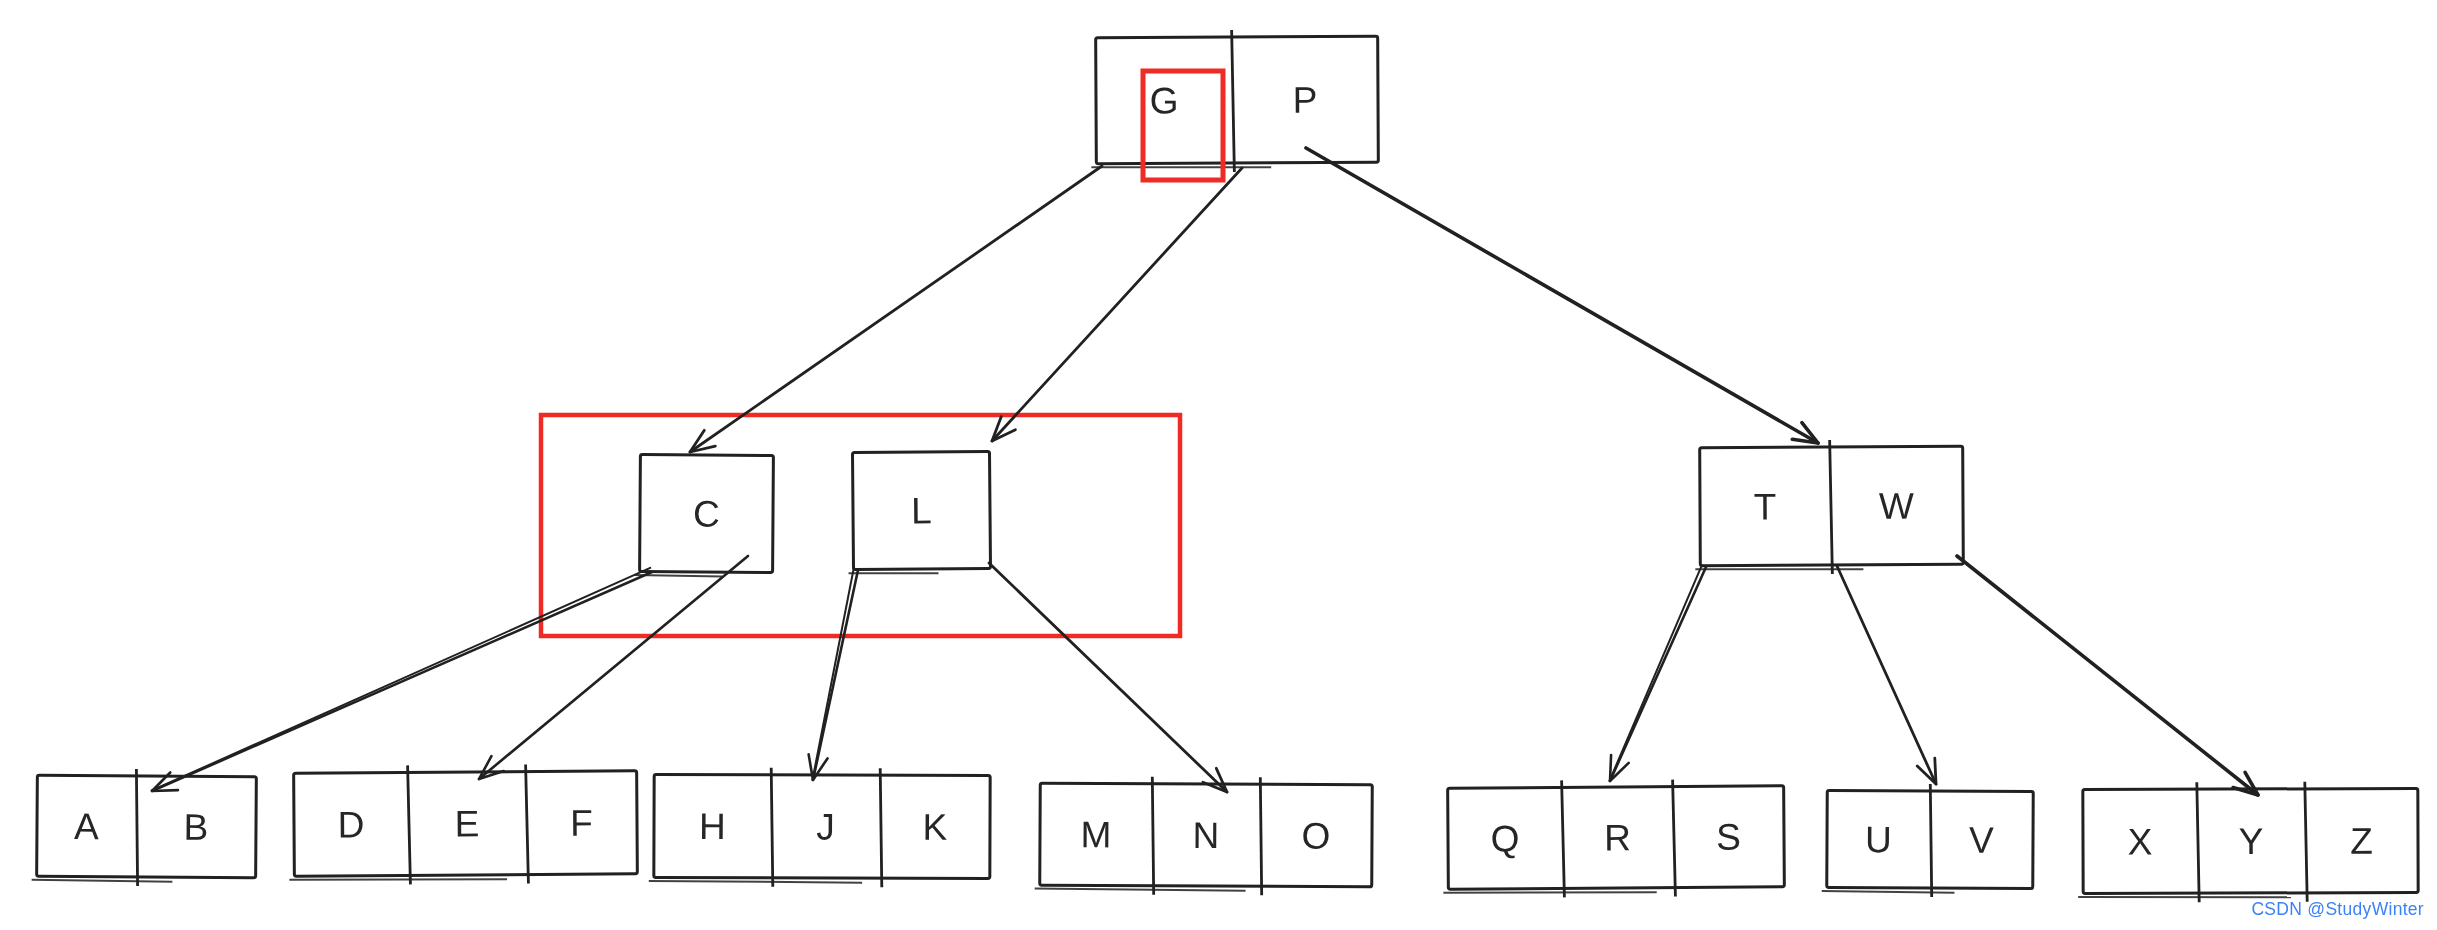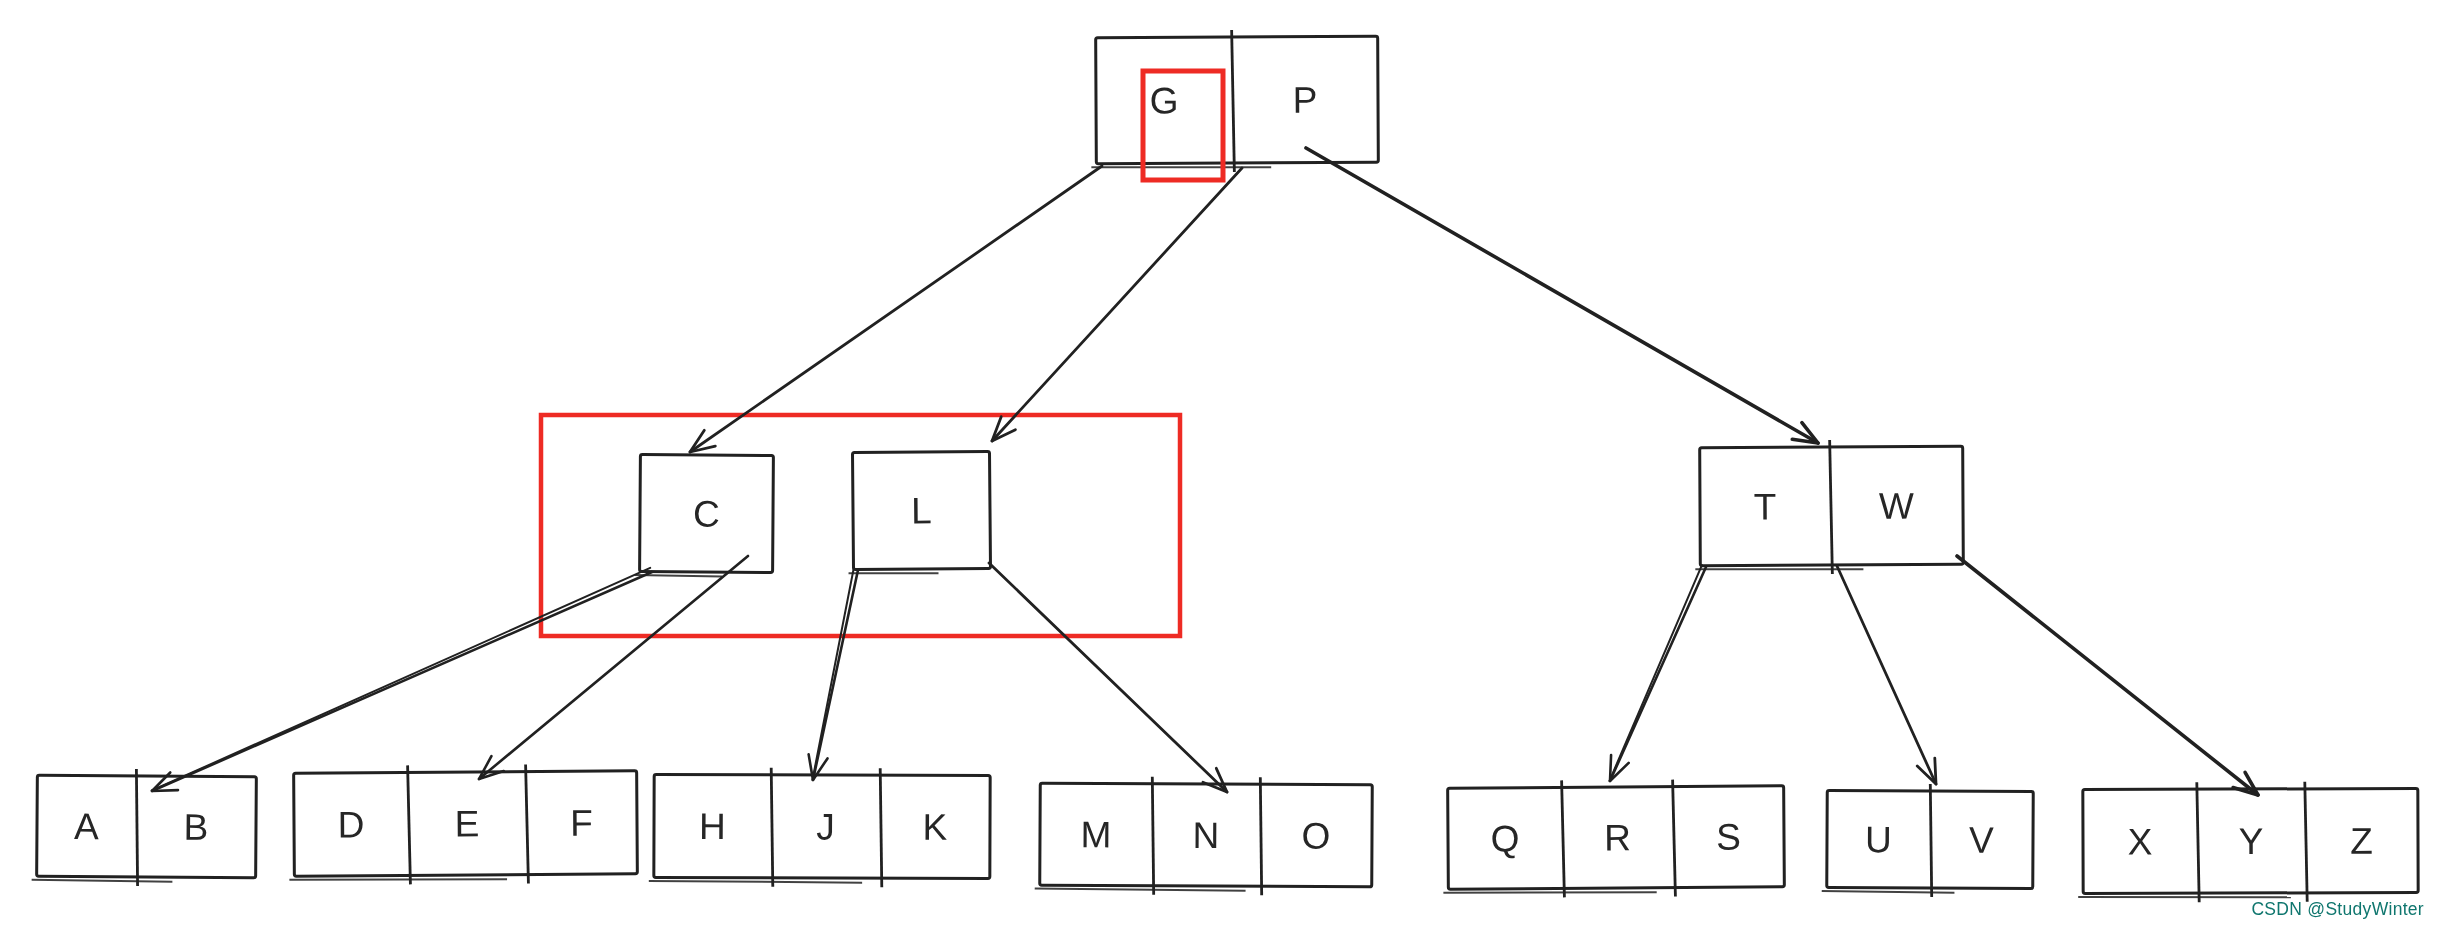--- a/index.html
+++ b/index.html
@@ -19,21 +19,21 @@
     position: absolute;
     left: 0;
     top: 0;
   }
   .watermark {
     position: absolute;
     right: 13px;
     bottom: 10px;
     font-size: 17.5px;
     letter-spacing: 0.3px;
-    color: #0f766e;
+    color: #3b82f6;
     font-family: "Liberation Sans", "DejaVu Sans", sans-serif;
     user-select: none;
   }
   text.node-key {
     font-family: "Liberation Sans", "DejaVu Sans", sans-serif;
     font-size: 37px;
     fill: #262626;
   }
 </style>
 </head>

